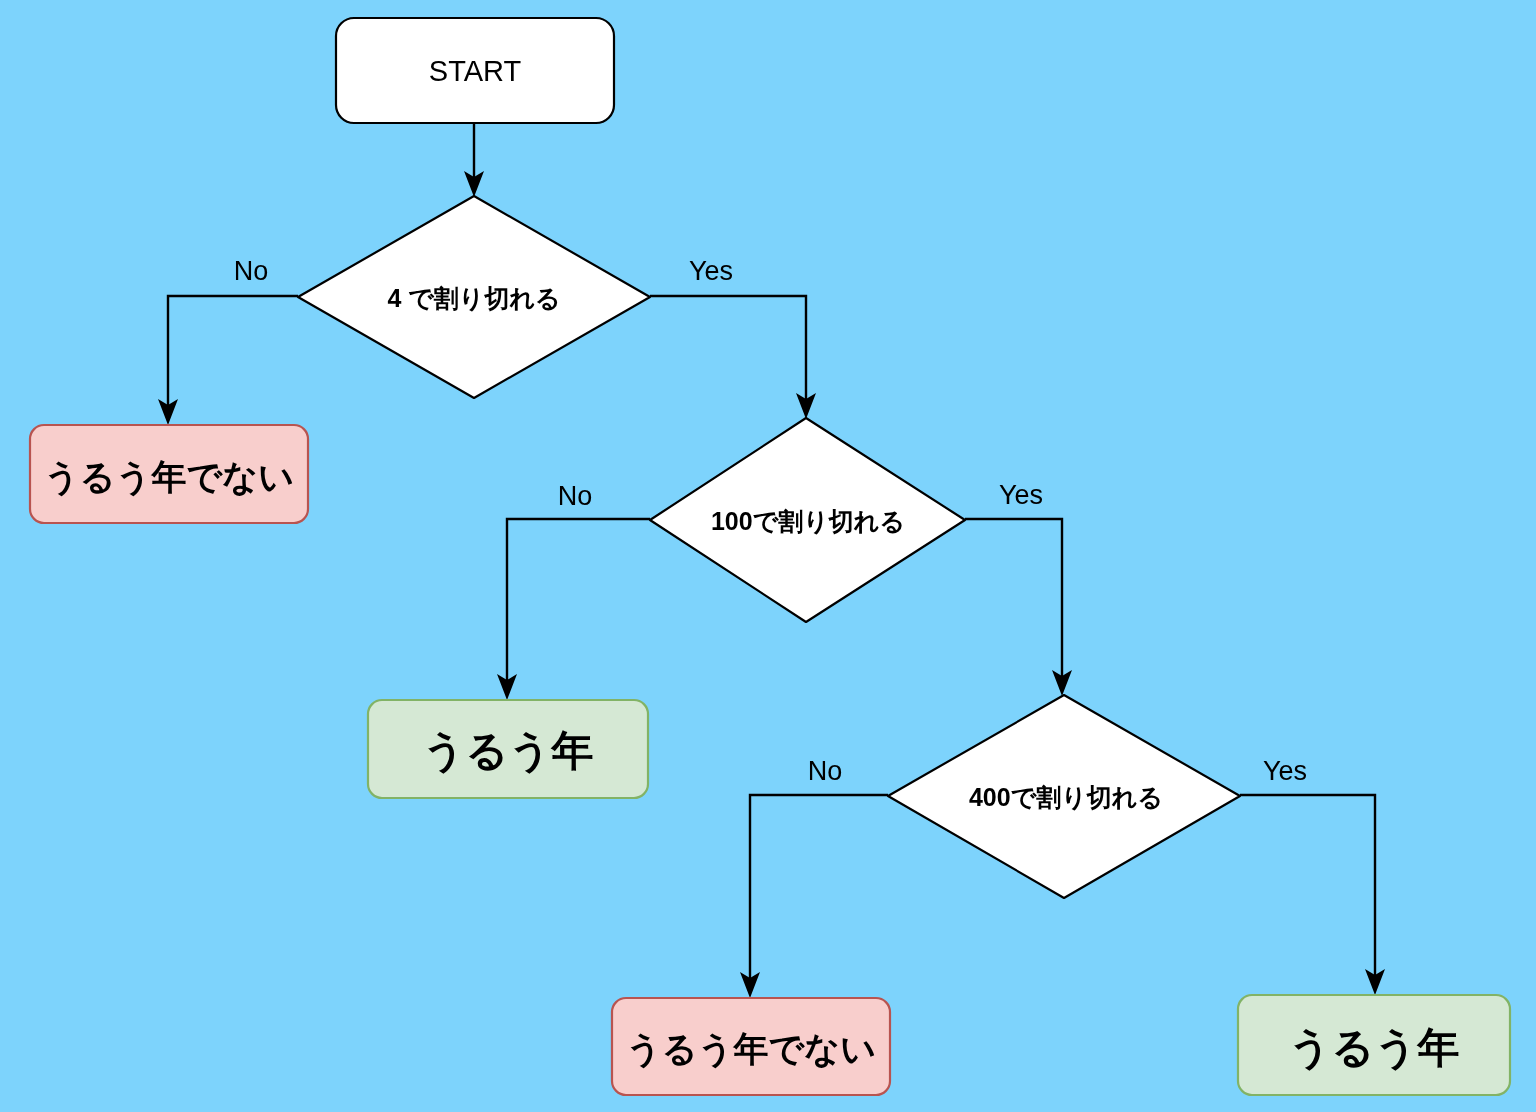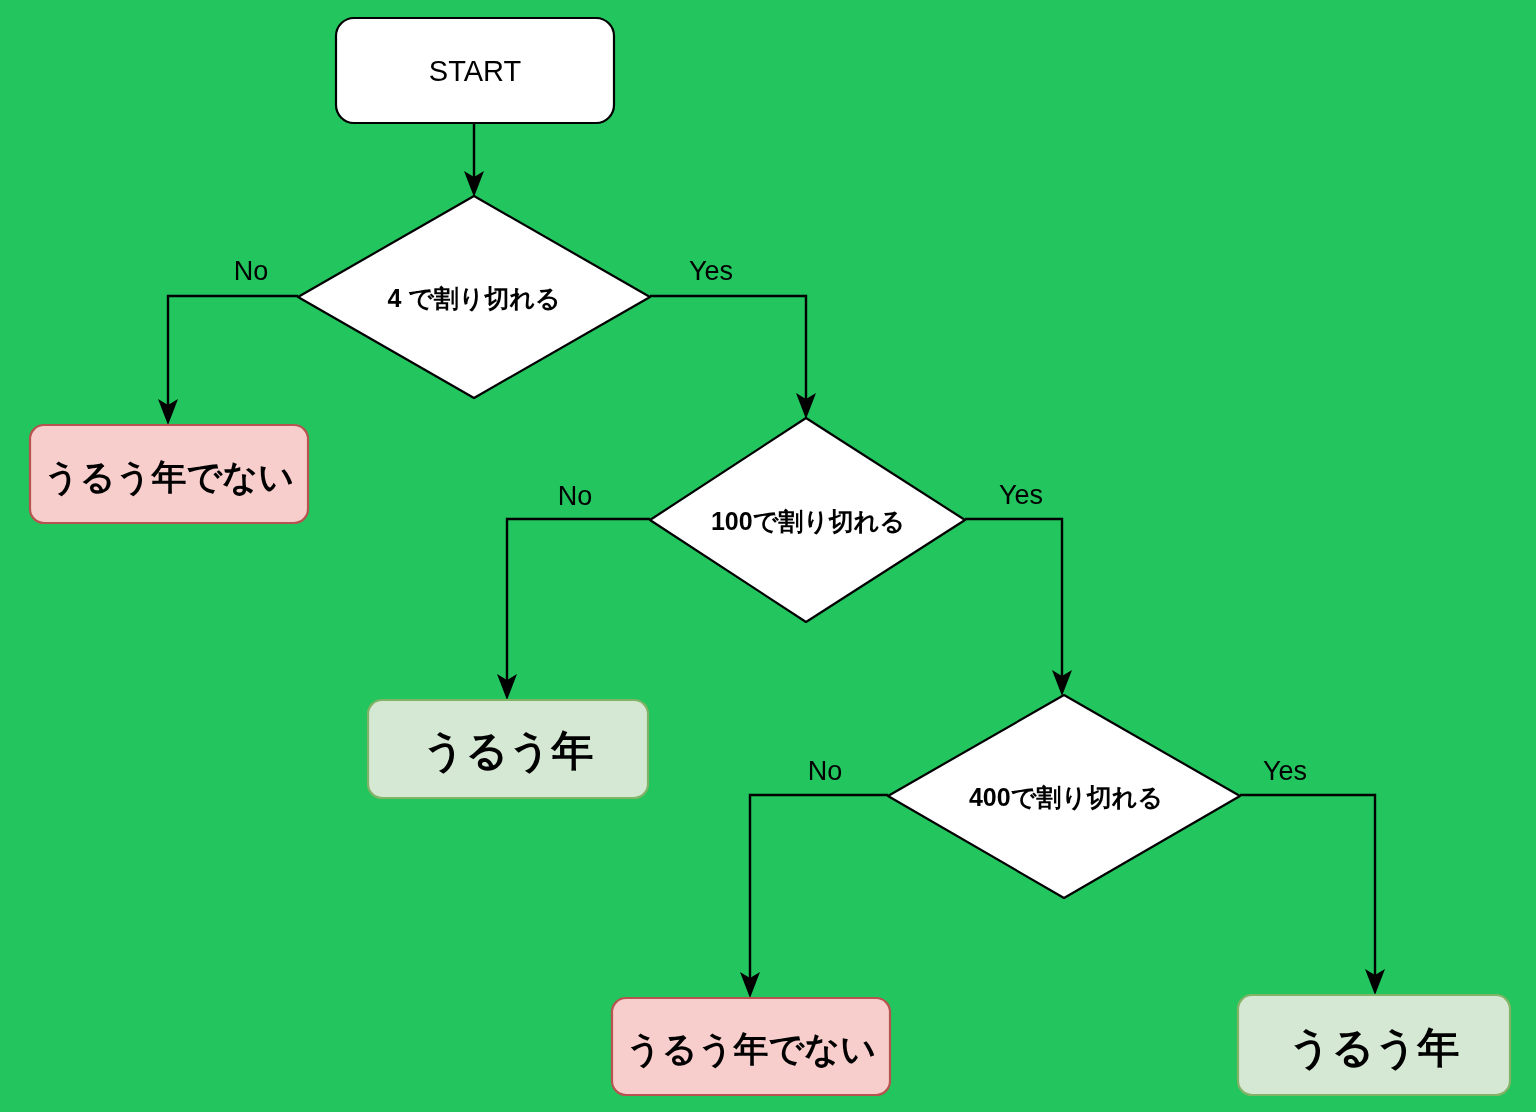--- a/index.html
+++ b/index.html
@@ -10,21 +10,21 @@
   body {
     width: 1536px;
     height: 1112px;
     font-family: "Liberation Sans", "DejaVu Sans", sans-serif;
     overflow: hidden;
   }
   #flowchart-canvas {
     position: relative;
     width: 1536px;
     height: 1112px;
-    background: #22c55e;
+    background: #7dd3fc;
   }
   svg#diagram-svg {
     position: absolute;
     top: 0;
     left: 0;
     width: 1536px;
     height: 1112px;
     display: block;
   }
   .shape-outline {

